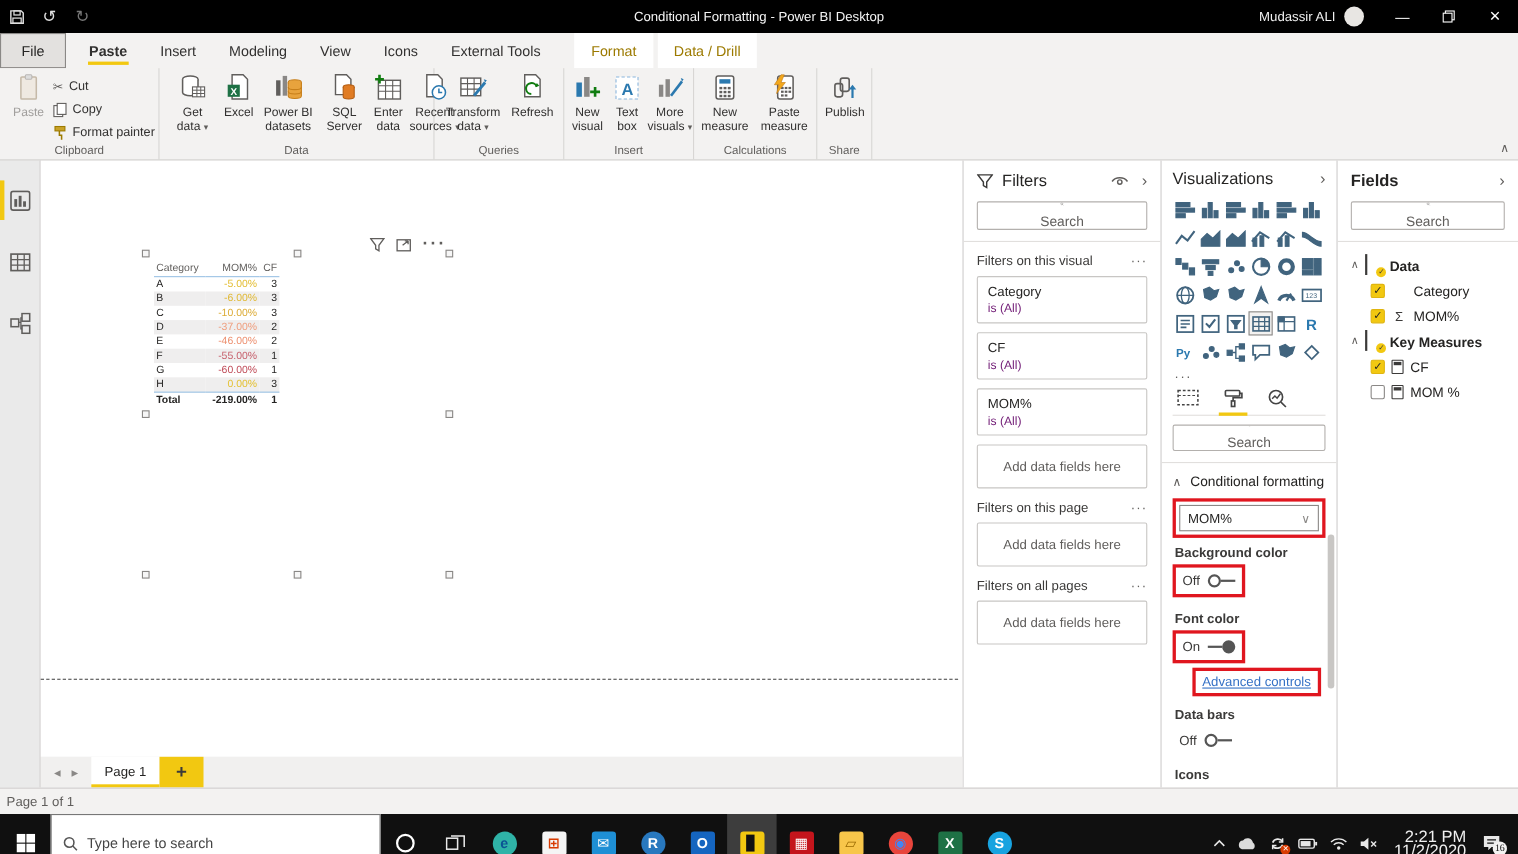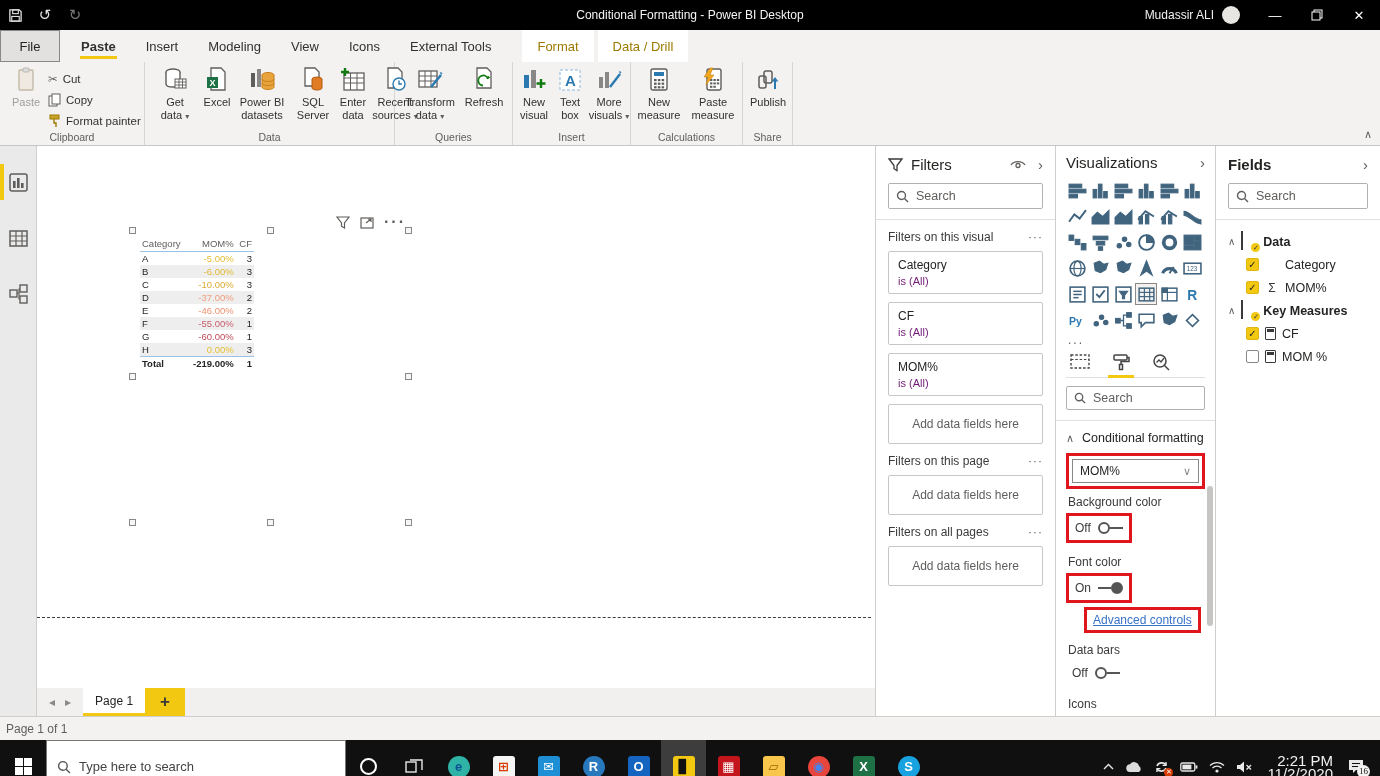--- a/index.html
+++ b/index.html
@@ -48,21 +48,21 @@
   #pbi-table tr.alt { background:#efeeee; }
   #pbi-table tr.total td { font-weight:bold; border-top:1px solid #9cc3e5; }
   
   .pane { position:absolute; top:146px; height:570px; background:#fff; border-left:1px solid #d0cecd; font-size:12px; color:#252423; }
   #filters-pane { left:875px; width:180px; padding:10px 12px; }
   #viz-pane { left:1055px; width:160px; padding:8px 10px; }
   #fields-pane { left:1215px; width:165px; padding:10px 12px; }
   .pane-head { display:flex; align-items:center; font-size:15px; color:#252423; margin-bottom:10px; }
   .pane-head .grow { flex:1; }
   .chev { color:#605e5c; font-size:15px; }
-  .searchbox { height:26px; border:1px solid #b3b0ad; border-radius:2px; display:flex; align-items:center; padding:0 7px; gap:7px; color:#605e5c; background:#fff; margin-bottom:10px; }
+  .searchbox { height:26px; border:1px solid #b3b0ad; border-radius:2px; display:flex; align-items:center; padding:0 7px; gap:7px; color:#605e5c; background:#fff; margin-bottom:10px;flex-direction:column; }
   .searchbox span.ph { font-size:12.5px; color:#605e5c; }
   .divider { border-top:1px solid #e1dfdd; margin:4px -12px 10px -12px; }
   .sect-label { display:flex; align-items:center; color:#3b3a39; font-size:12px; margin:10px 0 7px 0; }
   .dots { margin-left:auto; color:#605e5c; letter-spacing:1px; }
   .fcard { border:1px solid #c8c6c4; border-radius:2px; padding:6px 9px; margin-bottom:8px; background:#fff; }
   .fcard .t { font-size:12px; color:#252423; margin-bottom:3px; }
   .fcard .s { font-size:11px; color:#701a75; }
   .fcard.empty { height:40px; display:flex; align-items:center; justify-content:center; color:#605e5c; }
   
   #viz-grid { display:grid; grid-template-columns:repeat(6,1fr); row-gap:4px; margin-bottom:2px; }
@@ -70,21 +70,21 @@
   .vicon.sel { border:1px solid #8a8886; background:#f3f2f1; }
   #viz-more { color:#605e5c; letter-spacing:2px; margin:0 0 4px 2px; font-size:12px; }
   #viz-tabs { display:flex; gap:22px; padding:2px 4px 6px 4px; border-bottom:1px solid #e1dfdd; margin-bottom:8px; }
   .vtab { position:relative; color:#444; }
   .vtab.sel::after { content:""; position:absolute; left:-4px; right:-4px; bottom:-7px; height:3px; background:#f2c811; }
   .cf-head { display:flex; align-items:center; gap:8px; font-size:12.5px; color:#252423; margin:6px 0 8px 0; }
   .redbox { border:3px solid #e0161f; }
   #cf-dropdown-wrap { padding:3px; margin-bottom:6px; }
   #cf-dropdown { border:1px solid #8a8886; background:#fff; height:24px; display:flex; align-items:center; padding:0 7px; font-size:12px; color:#252423; }
   #cf-dropdown .grow { flex:1; }
-  .flabel { font-size:12px; color:#3b3a39; margin:4px 0 4px 2px; }
+  .flabel { font-size:12px; color:#3b3a39; margin:4px 0 4px 2px;font-weight:bold; }
   .togglerow { display:flex; align-items:center; gap:7px; font-size:12px; color:#3b3a39; padding:5px 6px; width:max-content; }
   .tg { display:flex; align-items:center; }
   .tg .knob { width:12px; height:12px; border-radius:50%; border:2px solid #555; background:#fff; }
   .tg .knob.fill { background:#555; }
   .tg .bar { width:13px; height:2px; background:#555; }
   #adv-wrap { margin:4px 0 6px 18px; padding:3px 6px; width:max-content; }
   #adv-link { color:#3672c6; text-decoration:underline; font-size:12px; }
   #viz-scroll { position:absolute; right:2px; top:340px; width:6px; height:140px; background:#c8c6c4; border-radius:3px; }
   
   .ftree-row { display:flex; align-items:center; gap:6px; height:23px; font-size:12.5px; color:#252423; }

